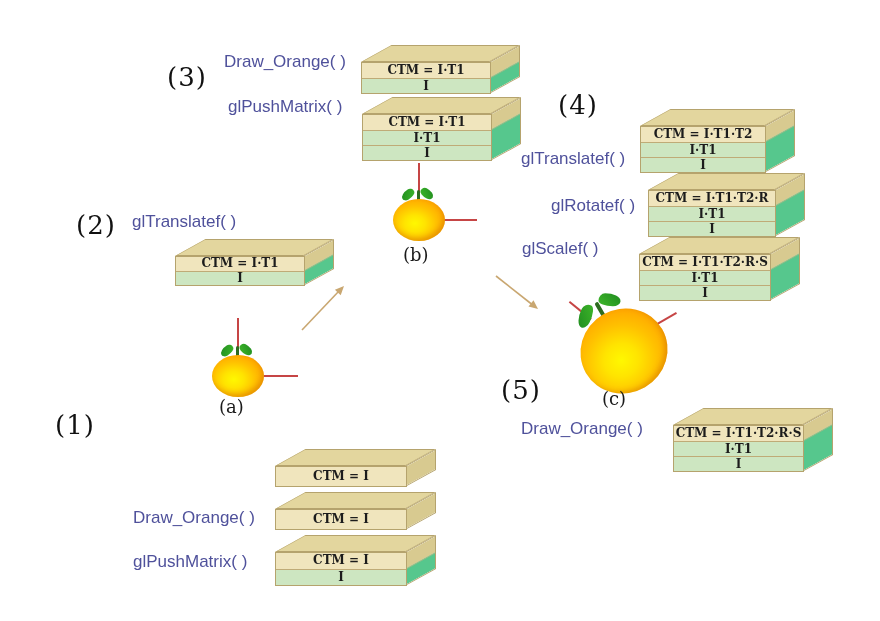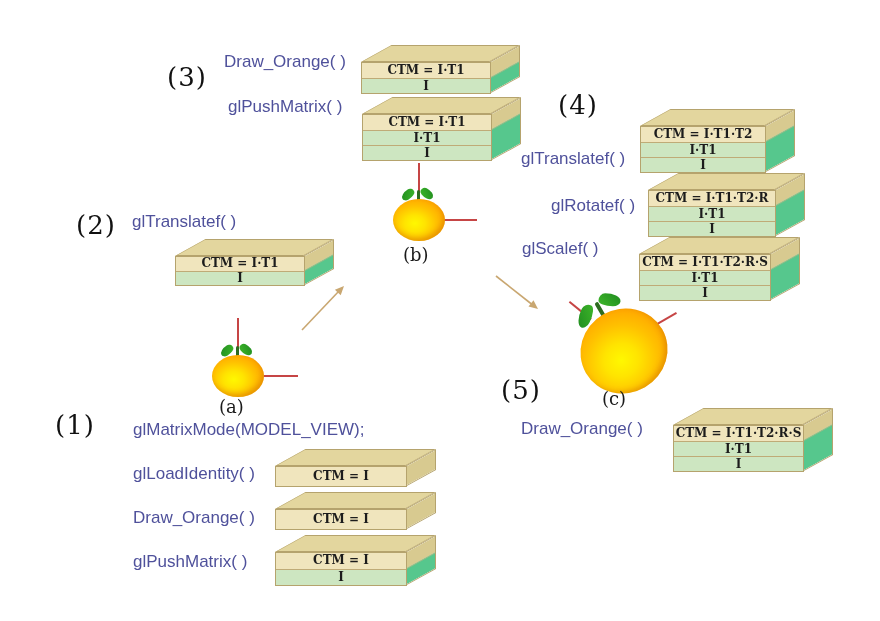--- a/index.html
+++ b/index.html
@@ -58,22 +58,20 @@
   <div class="secnum" style="left:76px;top:210px">(2)</div>
   <div class="secnum" style="left:55px;top:410px">(1)</div>
   <div class="secnum" style="left:501px;top:375px">(5)</div>
 
   <div class="code" style="left:224px;top:52px">Draw_Orange( )</div>
   <div class="code" style="left:228px;top:97px">glPushMatrix( )</div>
   <div class="code" style="left:132px;top:212px">glTranslatef( )</div>
   <div class="code" style="left:521px;top:149px">glTranslatef( )</div>
   <div class="code" style="left:551px;top:196px">glRotatef( )</div>
   <div class="code" style="left:522px;top:239px">glScalef( )</div>
-  <div class="code" style="left:133px;top:420px">glMatrixMode(MODEL_VIEW);</div>
-  <div class="code" style="left:133px;top:464px">glLoadIdentity( )</div>
   <div class="code" style="left:133px;top:508px">Draw_Orange( )</div>
   <div class="code" style="left:133px;top:552px">glPushMatrix( )</div>
   <div class="code" style="left:521px;top:419px">Draw_Orange( )</div>
 
   <div class="stack" style="left:361px;top:62px;--w:128px">
     <div class="face-top"></div>
     <div class="face-right">
       <i class="seg tan" style="height:15px"></i>
         <i class="seg grn" style="height:15px"></i>
     </div>

